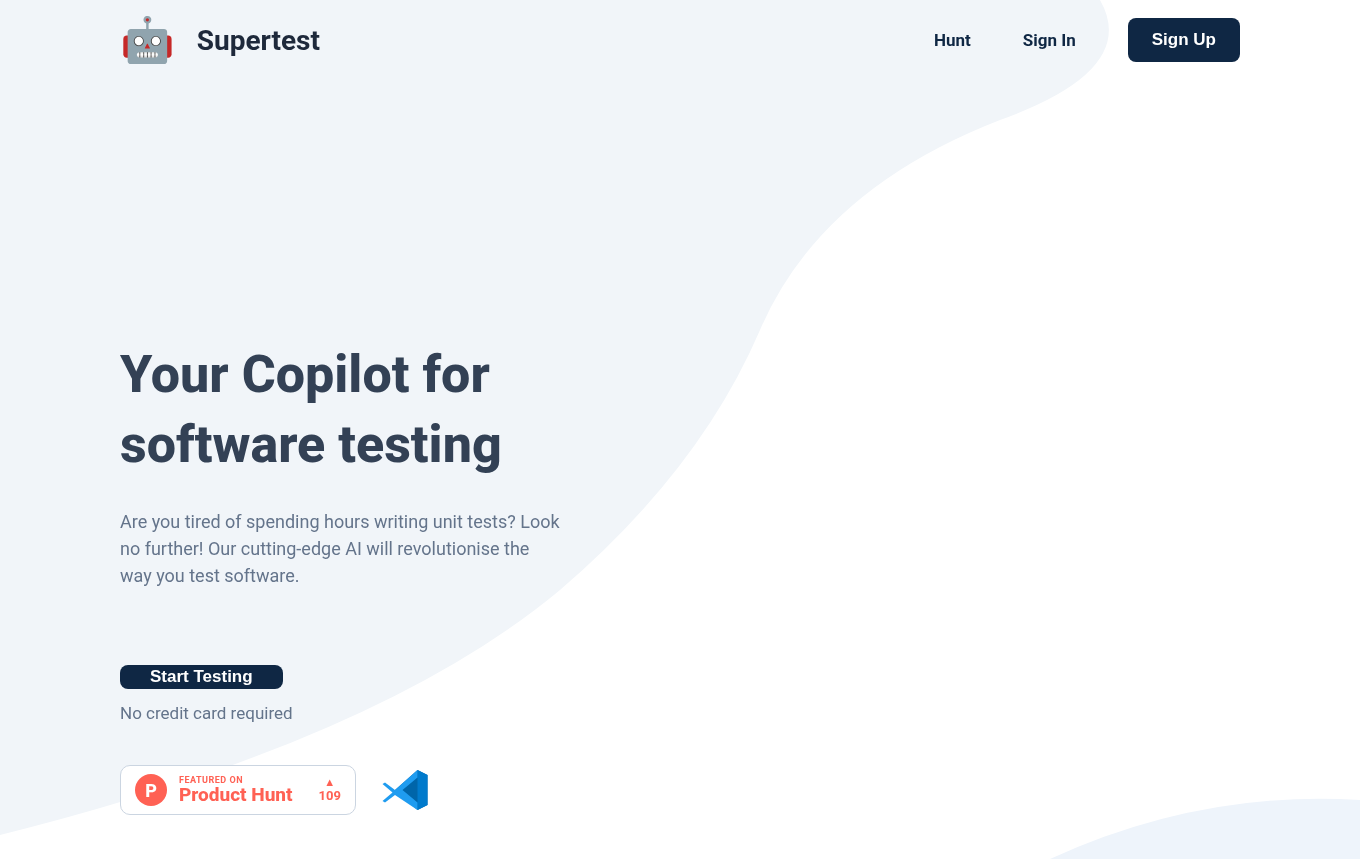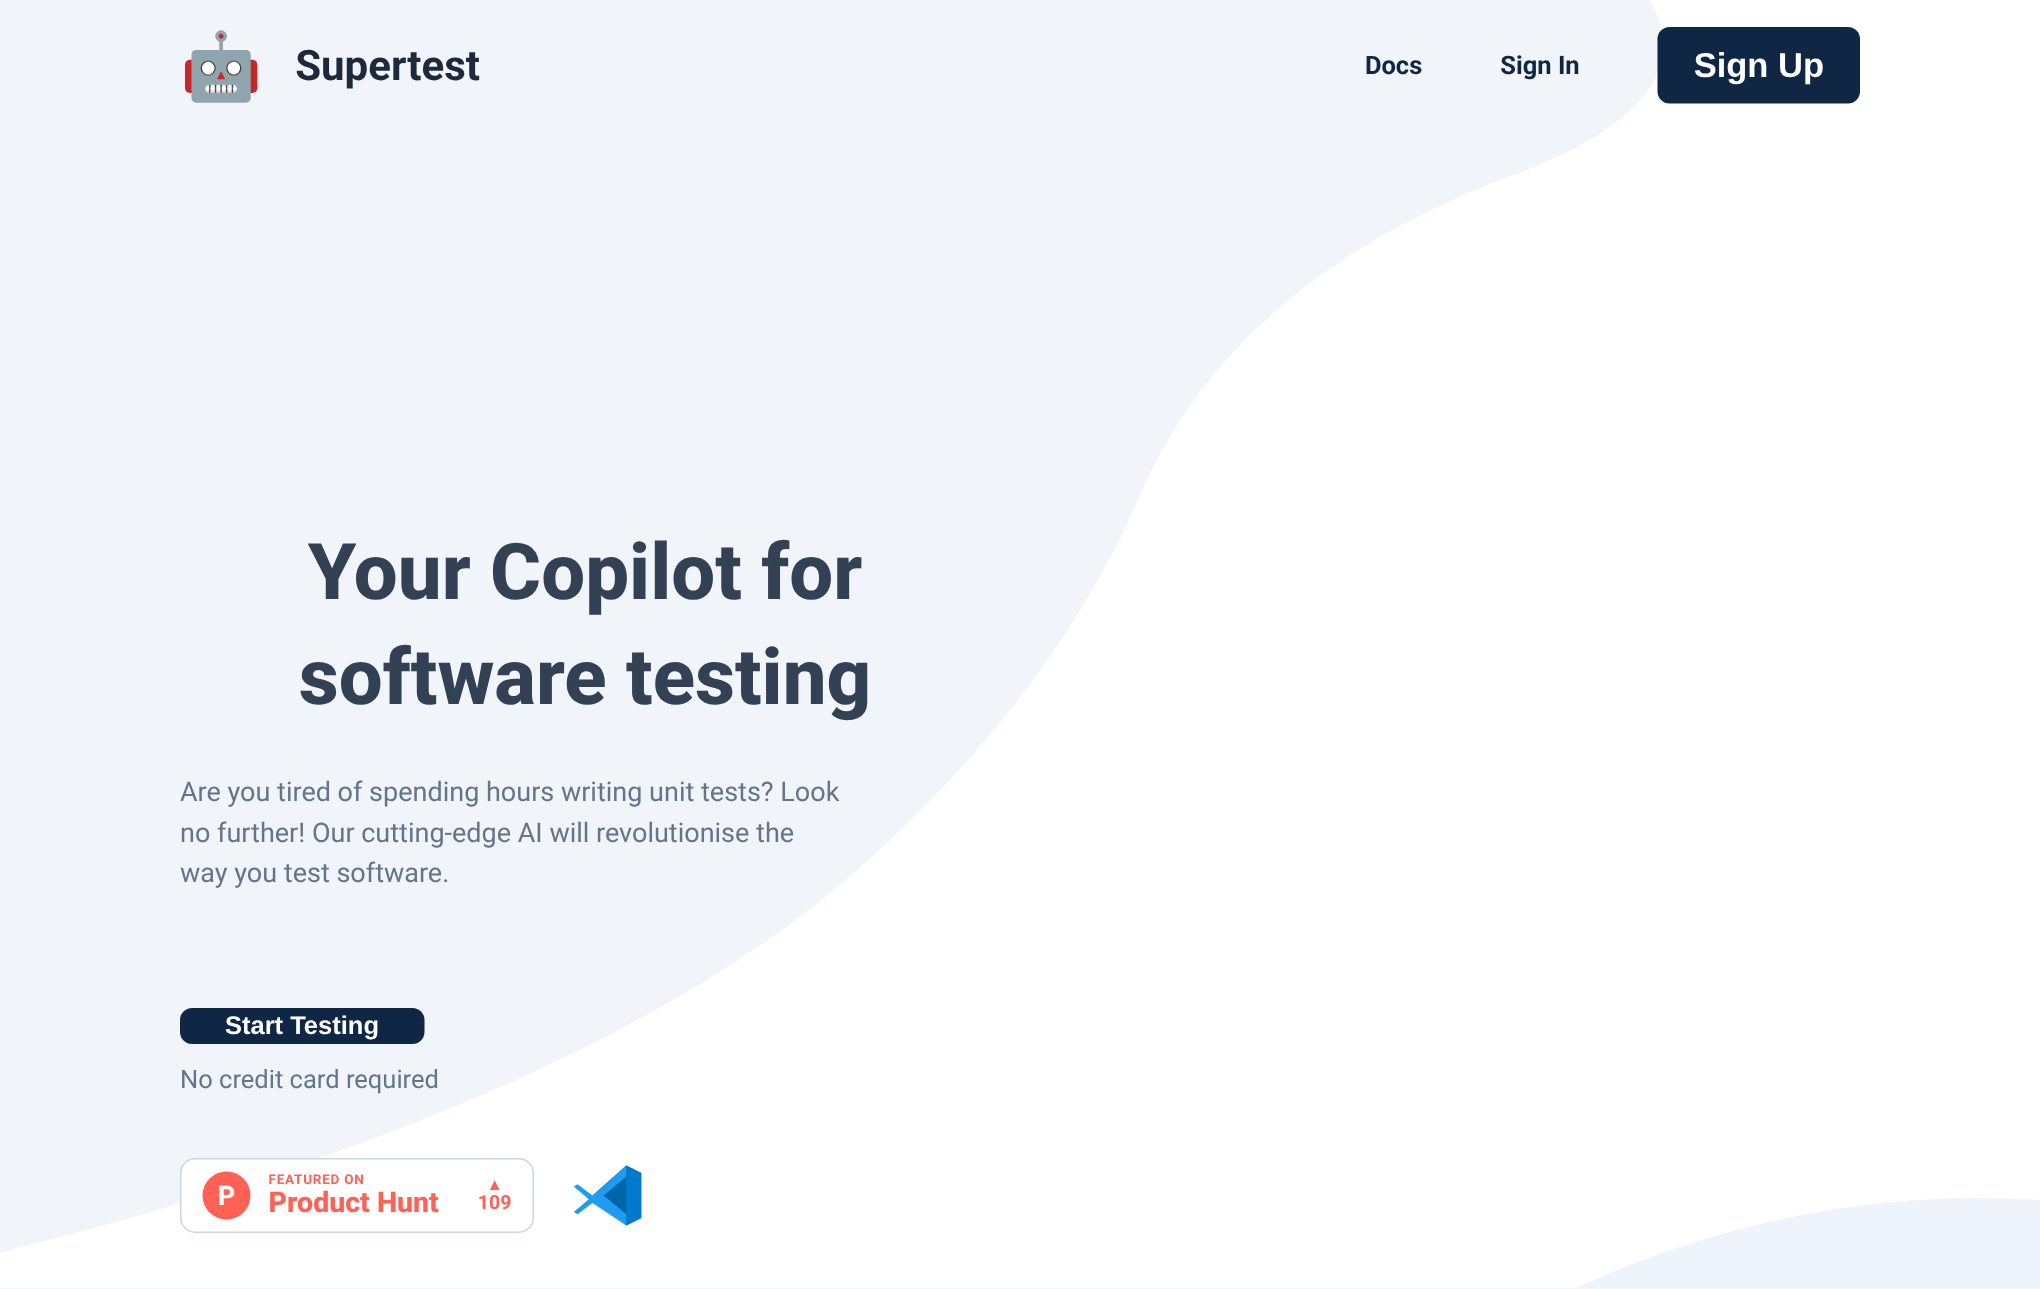--- a/index.html
+++ b/index.html
@@ -68,40 +68,39 @@
       font-size: 17px;
       font-weight: 700;
       color: #0f2744;
       text-decoration: none;
       cursor: pointer;
     }
     
     .btn-primary {
       background: #0f2744;
       color: #ffffff;
-      font-size: 23px;
+      font-size: 17px;
       font-weight: 700;
       border: none;
       padding: 12px 24px;
       border-radius: 8px;
       cursor: pointer;
     }
     
     .hero {
       padding-top: 260px;
       max-width: 540px;
     }
     
     .hero h1 {
       font-size: 52px;
       font-weight: 800;
       line-height: 1.35;
       color: #334155;
       margin-bottom: 28px;
-      text-align: center;
     }
     
     .hero p.sub {
       font-size: 18px;
       line-height: 1.5;
       color: #64748b;
       margin-bottom: 76px;
       max-width: 440px;
     }
     
@@ -207,21 +206,21 @@
   <path d="M 1360 800 Q 1200 790 1050 859 L 1360 859 Z" fill="#eef4fb"></path>
 </svg>
 
 <div class="container">
   <header>
     <div class="logo-group">
       <span class="robot-emoji">🤖</span>
       <span class="brand-name">Supertest</span>
     </div>
     <nav>
-      <a class="nav-link">Docs</a>
+      <a class="nav-link">Hunt</a>
       <a class="nav-link">Sign In</a>
       <button class="btn-primary">Sign Up</button>
     </nav>
   </header>
 
   <section class="hero">
     <h1>Your Copilot for software testing</h1>
     <p class="sub">Are you tired of spending hours writing unit tests? Look no further! Our cutting-edge AI will revolutionise the way you test software.</p>
 
     <div class="cta-row">

